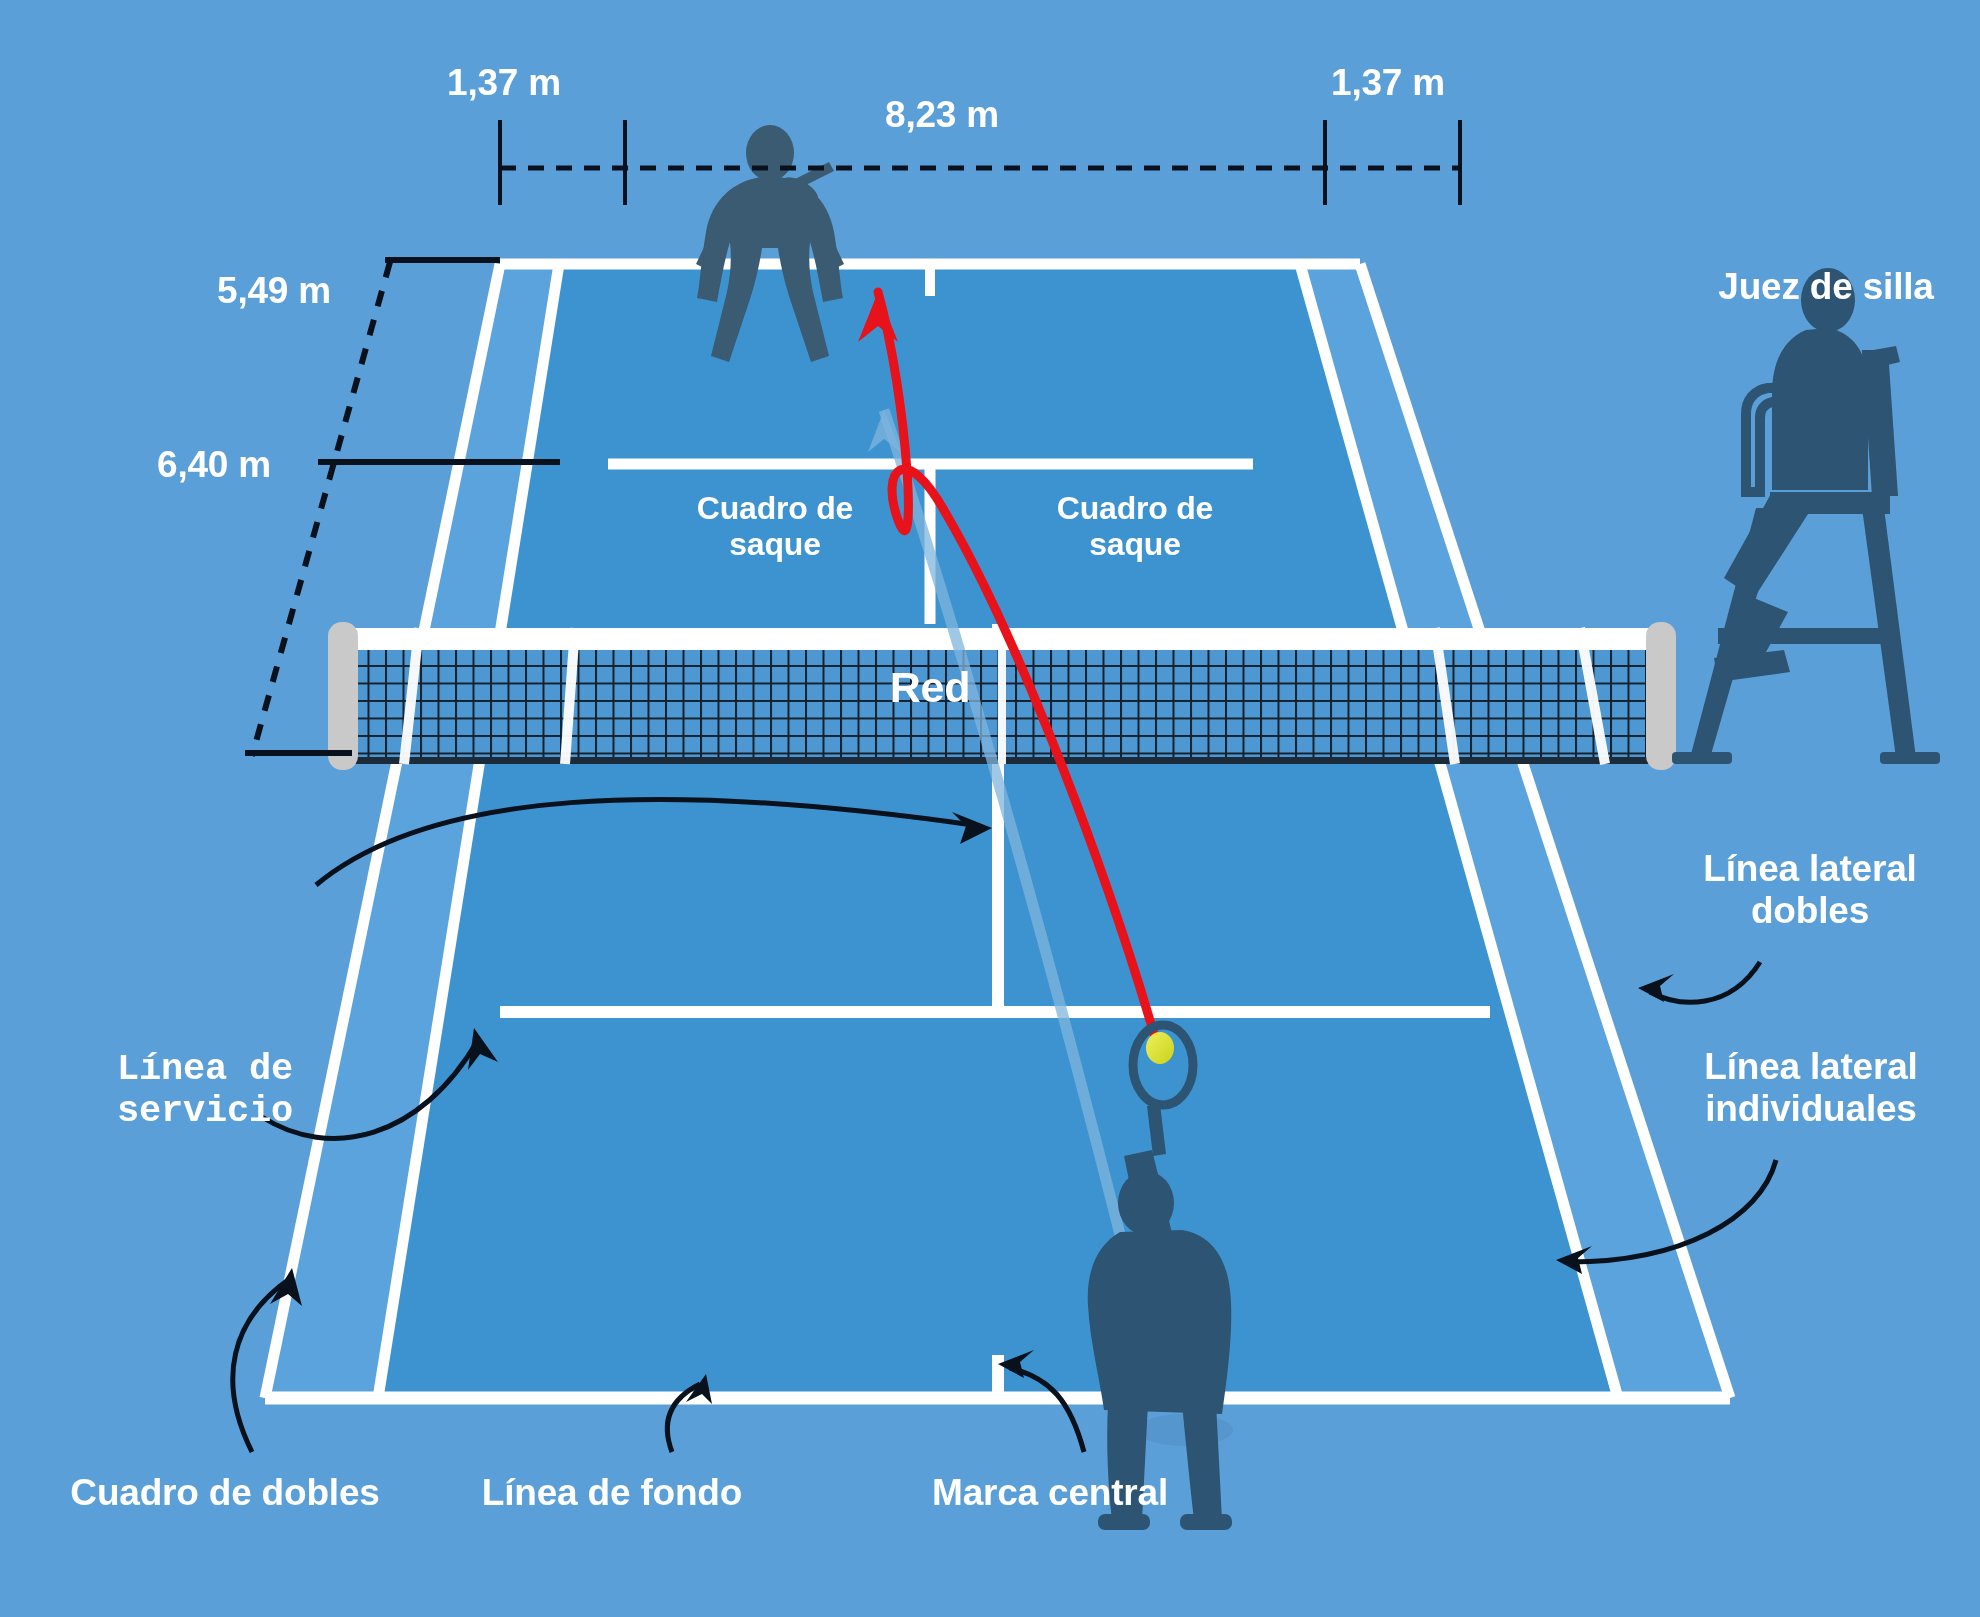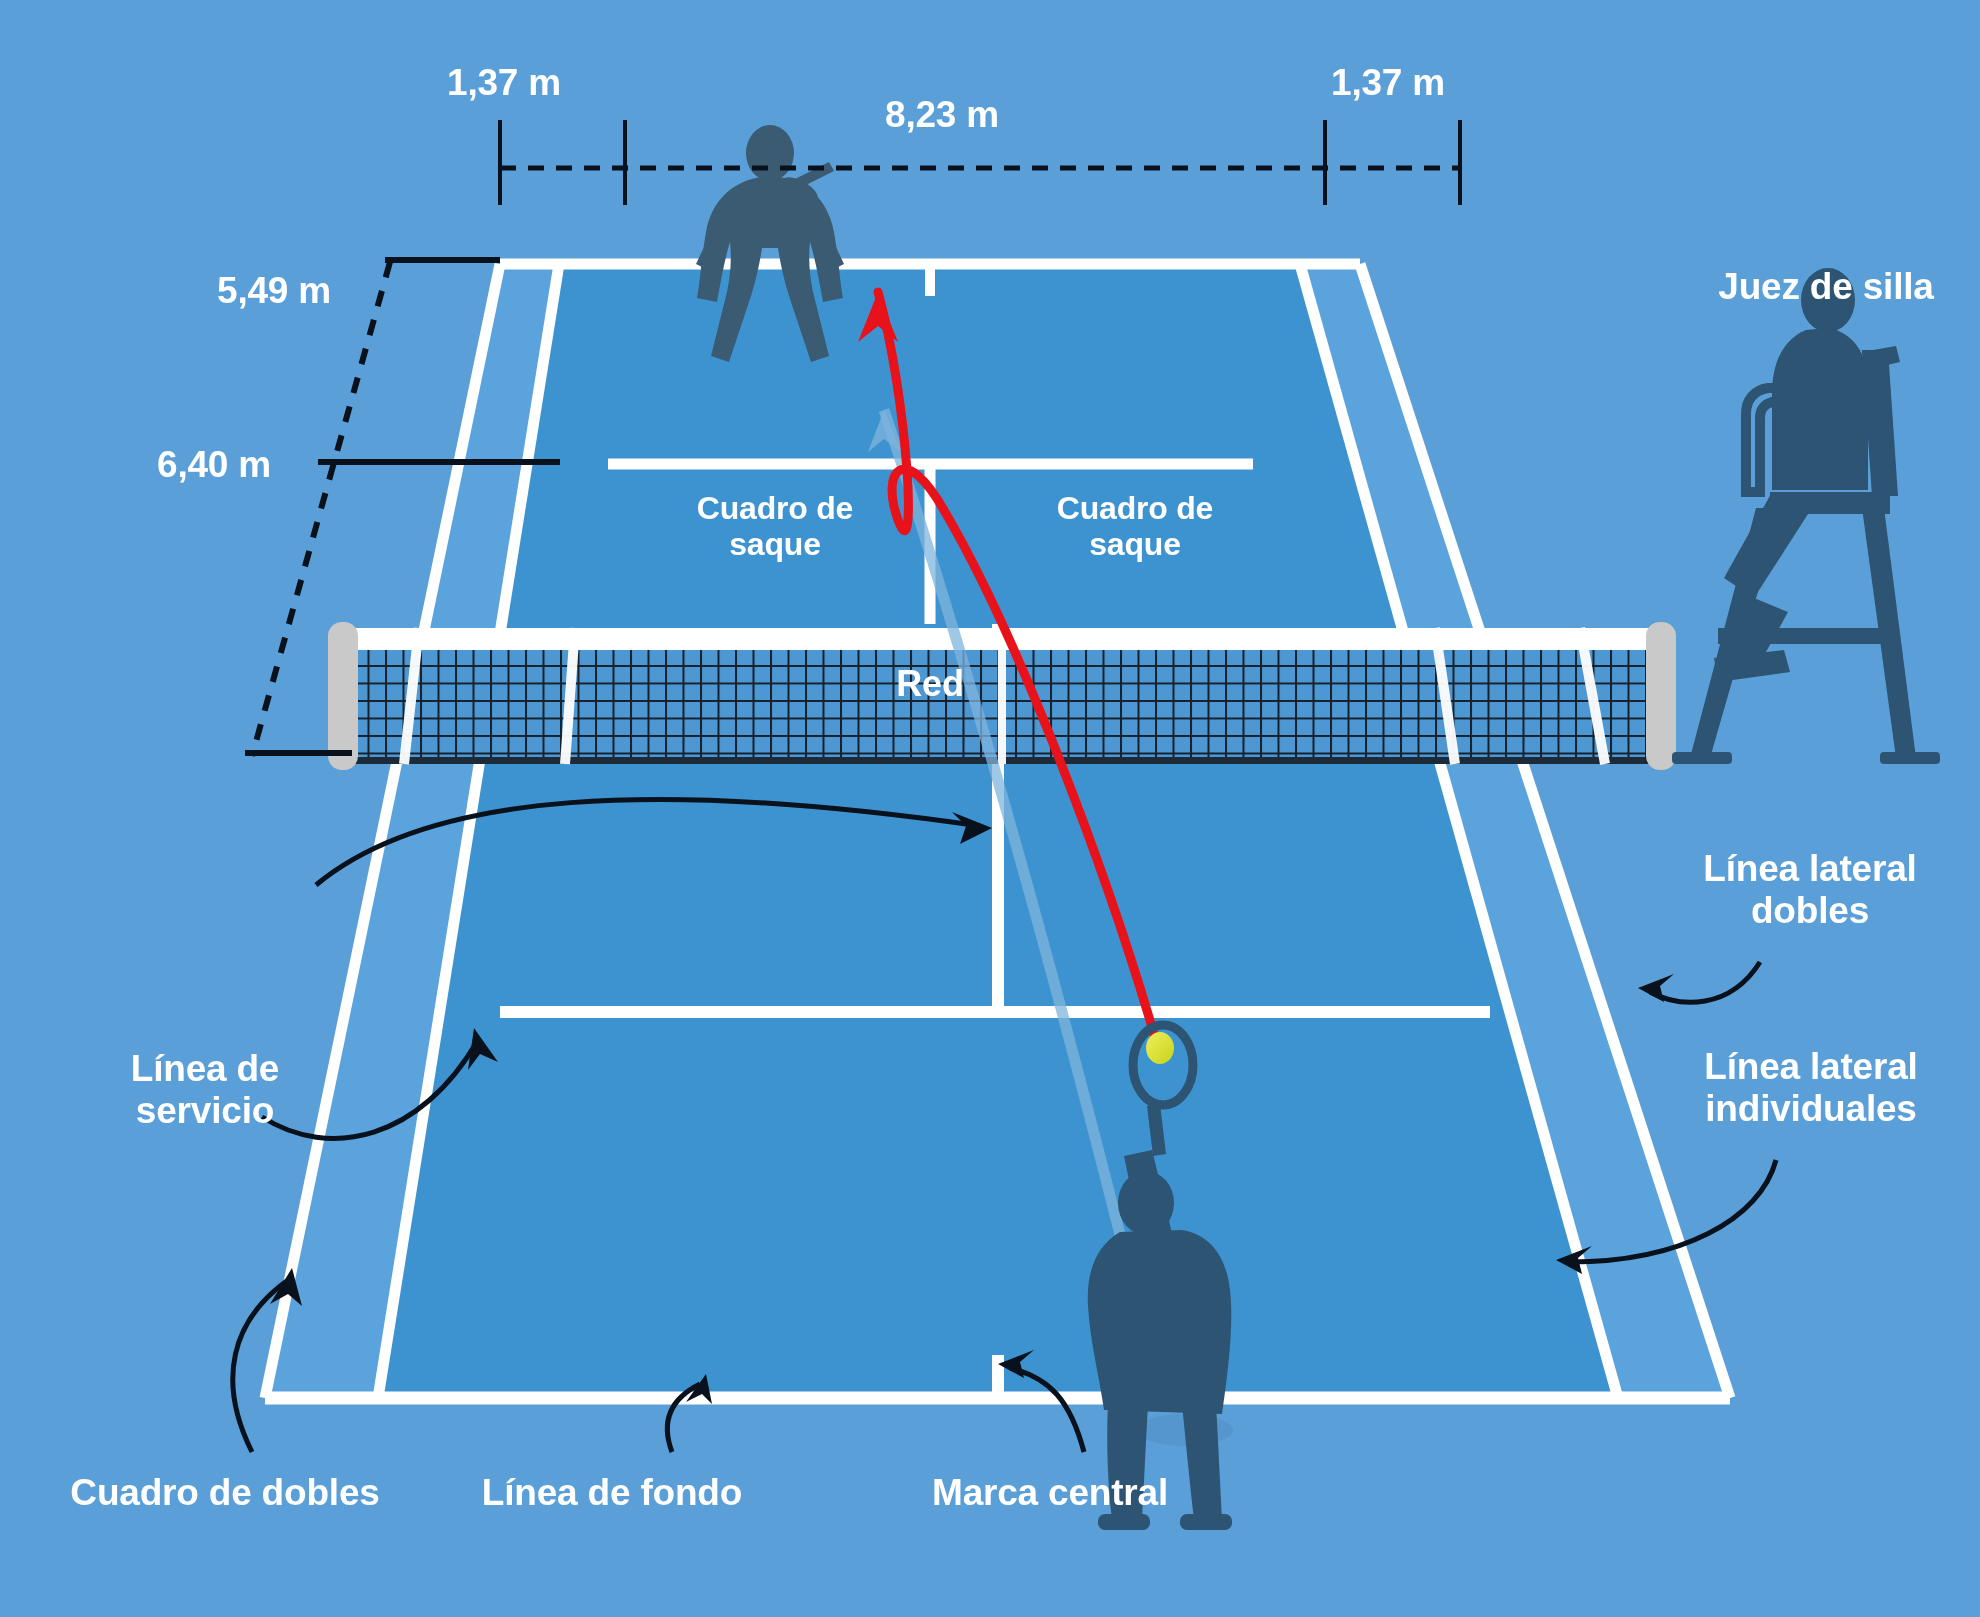--- a/index.html
+++ b/index.html
@@ -24,21 +24,21 @@
     font-family: "Liberation Sans", sans-serif;
     font-weight: bold;
     line-height: 1.14;
     white-space: pre-line;
     text-align: center;
     letter-spacing: -0.2px;
   }
   .dim { font-size: 37px; }
   .annot { font-size: 37px; }
   .boxlbl { font-size: 32px; }
-  .netlbl { font-size: 36px; }
+  .netlbl { font-size: 43px; }
 </style>
 </head>
 <body>
 
 <div id="stage">
 
   <svg class="scene" viewBox="0 0 1980 1617">
     <defs>
       <pattern id="netmesh" width="17.5" height="17.5" patternUnits="userSpaceOnUse">
         <rect width="17.5" height="17.5" fill="#4d97d2"></rect>
@@ -231,21 +231,21 @@
 
   <div class="lbl boxlbl" style="left:650px; top:490px; width:250px;">Cuadro de
 saque</div>
 
   <div class="lbl boxlbl" style="left:1010px; top:490px; width:250px;">Cuadro de
 saque</div>
 
   <div class="lbl netlbl" style="left:860px; top:663px; width:140px;">Red</div>
 
 
-  <div class="lbl annot" style="left:80px; top:1048px; width:250px;">Línea de
+  <div class="lbl annot" style="left:80px; top:1048px; width:250px;font-family:Liberation Mono, monospace;">Línea de
 servicio</div>
 
   <div class="lbl annot" style="left:1660px; top:848px; width:300px;">Línea lateral
 dobles</div>
 
   <div class="lbl annot" style="left:1656px; top:1046px; width:310px;">Línea lateral
 individuales</div>
 
   <div class="lbl annot" style="left:60px; top:1472px; width:330px;">Cuadro de dobles</div>
 

